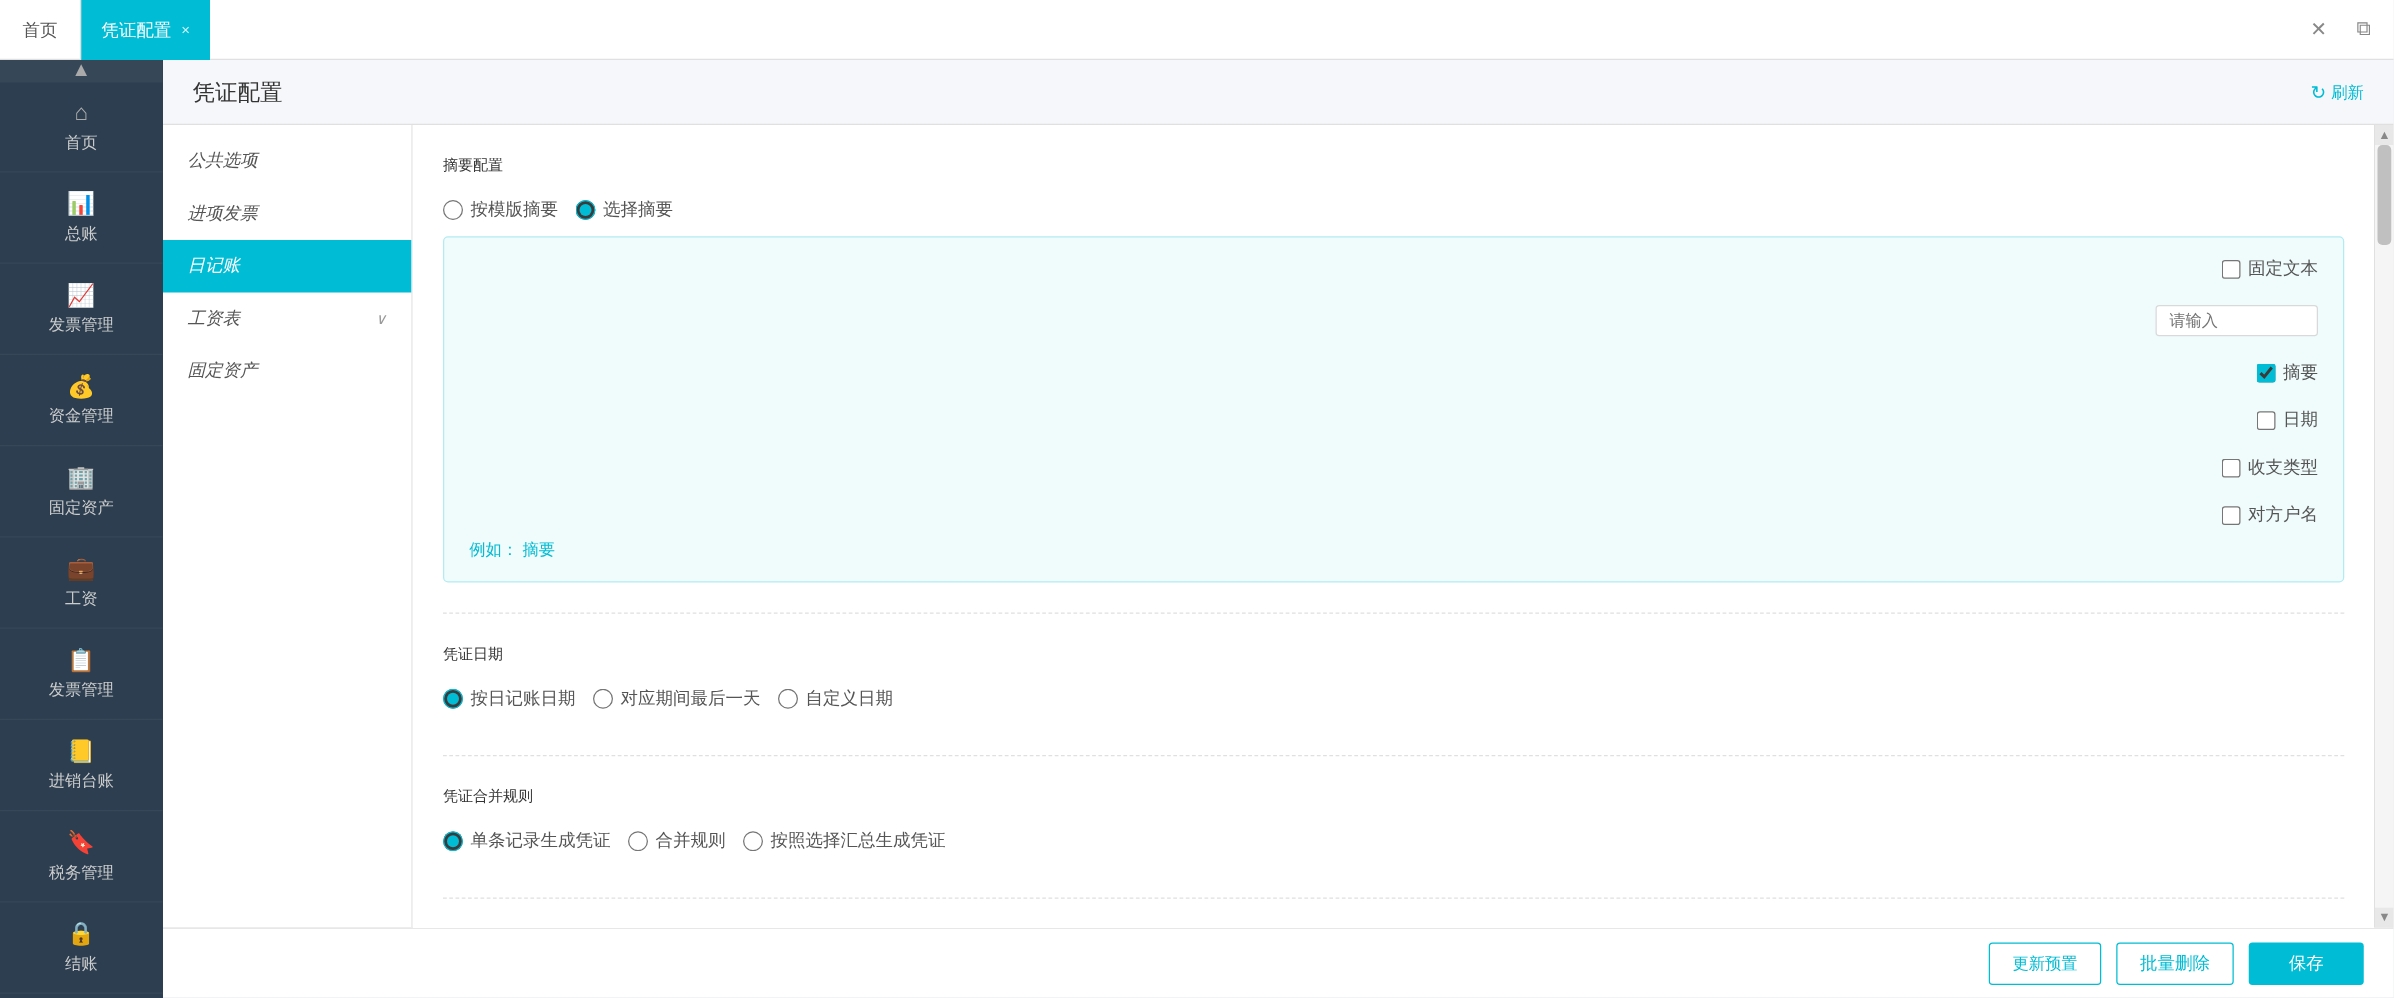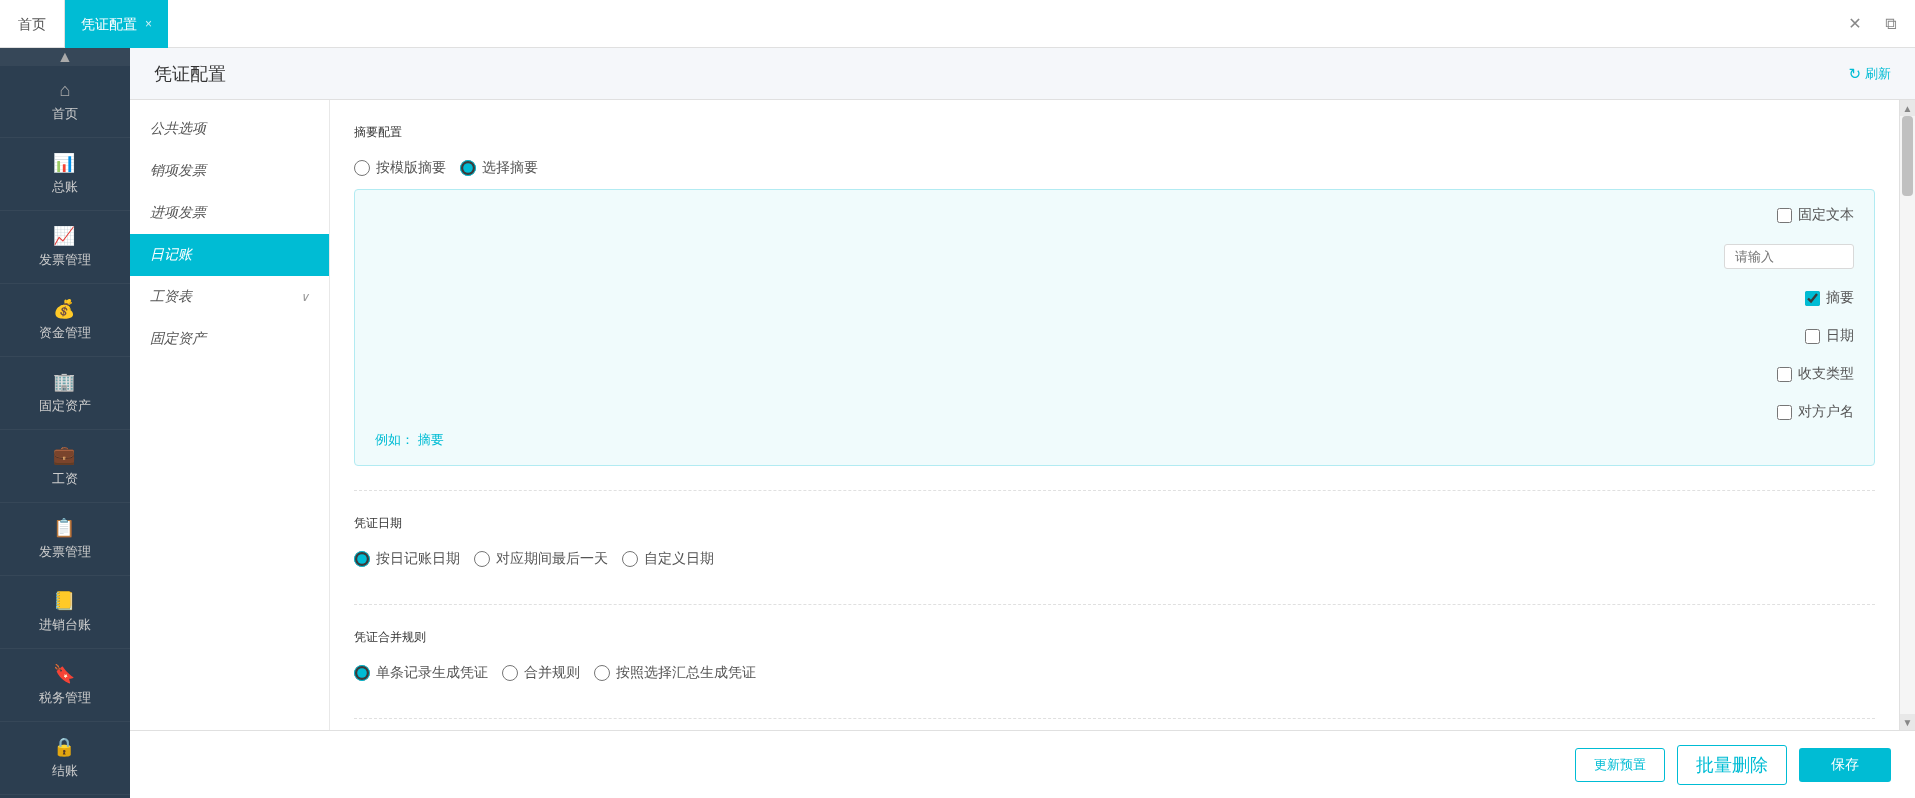--- a/index.html
+++ b/index.html
@@ -247,21 +247,21 @@
       outline: none;
     }
     .example-text {
       margin-top: 10px;
       font-size: 13px;
       color: #00bcd4;
     }
 
     
     .bottom-bar {
-      height: 68px;
+      height: 56px;
       background: #fff;
       border-top: 1px solid #e0e0e0;
       display: flex;
       align-items: center;
       justify-content: flex-end;
       padding: 0 24px;
       gap: 12px;
       flex-shrink: 0;
     }
     .btn-update {
@@ -272,21 +272,21 @@
       border-radius: 3px;
       font-size: 13px;
       cursor: pointer;
     }
     .btn-delete {
       padding: 7px 18px;
       border: 1px solid #00bcd4;
       background: #fff;
       color: #00bcd4;
       border-radius: 3px;
-      font-size: 18px;
+      font-size: 14px;
       cursor: pointer;
     }
     .btn-save {
       padding: 8px 32px;
       background: #00bcd4;
       color: #fff;
       border: none;
       border-radius: 3px;
       font-size: 14px;
       cursor: pointer;
@@ -400,23 +400,20 @@
         <span style="font-size:15px;">↻</span>
         <span>刷新</span>
       </div>
     </div>
 
     <div class="page-body">
 
       <div class="left-nav">
         <div class="left-nav-item">
           <span>公共选项</span>
-        </div>
-        <div class="left-nav-item">
-          <span>销项发票</span>
         </div>
         <div class="left-nav-item">
           <span>进项发票</span>
         </div>
         <div class="left-nav-item active">
           <span>日记账</span>
         </div>
         <div class="left-nav-item">
           <span>工资表</span>
           <span class="chevron">∨</span>

